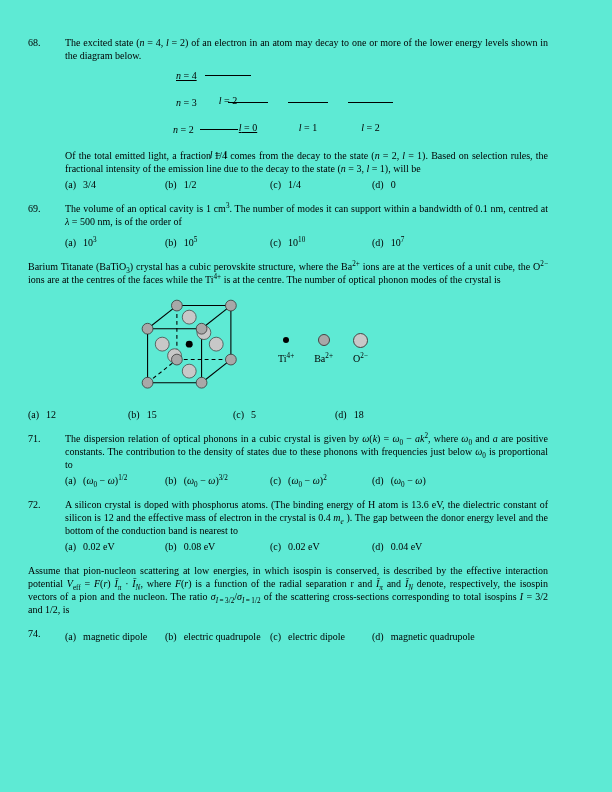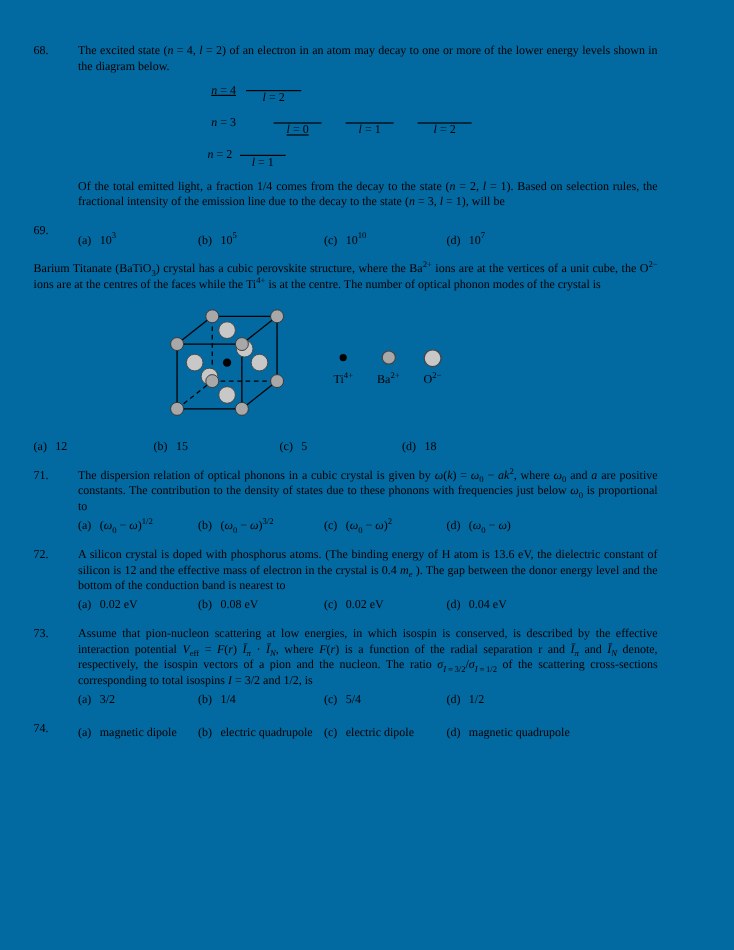--- a/index.html
+++ b/index.html
@@ -1,38 +1,38 @@
 <!DOCTYPE html>
 <html><head>
 <meta charset="utf-8">
 <style>
   * { margin:0; padding:0; box-sizing:border-box; }
   html,body { background:#fff; }
   .page {
     position:relative;
     width:612px; height:792px;
-    background:#0369a1;
+    background:#5eead4;
     padding:36px 64px 0 28px;
     font-family:"Liberation Serif", serif;
     font-size:10px;
     line-height:1.3;
     color:#000;
   }
   .question { display:flex; margin-bottom:11px; }
   .qnum { width:37px; flex:none; }
   .qbody { flex:1; min-width:0; }
   .qtext { text-align:justify; }
   sup, sub { font-size:0.72em; line-height:0; }
   .options { display:grid; grid-template-columns:100px 105px 102px 1fr; margin-top:3px; }
   .options.gap-top { margin-top:8px; }
   .optlab { margin-right:7px; }
   
   .elevels { position:relative; height:84px; margin-top:3px; }
   .nlab { position:absolute; white-space:nowrap; }
-  .level { position:absolute; border-top:1px solid #000; text-align:center; line-height:1.1; padding-top:0; white-space:nowrap; }
+  .level { position:absolute; border-top:1px solid #000; text-align:center; line-height:1.1; padding-top:19px; white-space:nowrap; }
   
   .figure { display:flex; align-items:center; gap:26px; margin:8px 0 6px 100px; }
   .legend { display:flex; gap:20px; align-items:flex-end;justify-content:center; }
   .leg-item { display:flex; flex-direction:column; align-items:center; gap:3px; }
   .leg-symwrap { height:17px; display:flex; align-items:center; justify-content:center; }
   .sym-ti { width:6px; height:6px; border-radius:50%; background:#000; }
   .sym-ba { width:12px; height:12px; border-radius:50%; background:#a8a8a8; border:1px solid #444; }
   .sym-o  { width:15px; height:15px; border-radius:50%; background:#c8c8c8; border:1px solid #444; }
 </style>
 </head>
@@ -48,26 +48,33 @@
         <span class="nlab" style="left:111px; top:4px;text-decoration:underline;"><i>n</i> = 4</span>
         <div class="level" style="left:140px; top:10px; width:46px;"><span><i>l</i> = 2</span></div>
         <span class="nlab" style="left:111px; top:31px;"><i>n</i> = 3</span>
         <div class="level" style="left:163px; top:37px; width:40px;text-decoration:underline;"><span><i>l</i> = 0</span></div>
         <div class="level" style="left:223px; top:37px; width:40px;"><span><i>l</i> = 1</span></div>
         <div class="level" style="left:283px; top:37px; width:45px;"><span><i>l</i> = 2</span></div>
         <span class="nlab" style="left:108px; top:58px;"><i>n</i> = 2</span>
         <div class="level" style="left:135px; top:64px; width:38px;"><span><i>l</i> = 1</span></div>
       </div>
       <p class="qtext">Of the total emitted light, a fraction 1/4 comes from the decay to the state (<i>n</i> = 2, <i>l</i> = 1). Based on selection rules, the fractional intensity of the emission line due to the decay to the state (<i>n</i> = 3, <i>l</i> = 1), will be</p>
+      <div class="options">
+        <span class="opt"><span class="optlab">(a)</span><span class="optval">3/4</span></span>
+        <span class="opt"><span class="optlab">(b)</span><span class="optval">1/2</span></span>
+        <span class="opt"><span class="optlab">(c)</span><span class="optval">1/4</span></span>
+        <span class="opt"><span class="optlab">(d)</span><span class="optval">0</span></span>
+      </div>
     </div>
   </div>
 
   <div class="question">
     <div class="qnum">69.</div>
     <div class="qbody">
+      <p class="qtext">The volume of an optical cavity is 1 cm<sup>3</sup>. The number of modes it can support within a bandwidth of 0.1 nm, centred at <i>λ</i> = 500 nm, is of the order of</p>
       <div class="options gap-top">
         <span class="opt"><span class="optlab">(a)</span><span class="optval">10<sup>3</sup></span></span>
         <span class="opt"><span class="optlab">(b)</span><span class="optval">10<sup>5</sup></span></span>
         <span class="opt"><span class="optlab">(c)</span><span class="optval">10<sup>10</sup></span></span>
         <span class="opt"><span class="optlab">(d)</span><span class="optval">10<sup>7</sup></span></span>
       </div>
     </div>
   </div>
 
   <div class="question">
@@ -161,29 +168,22 @@
       <div class="options">
         <span class="opt"><span class="optlab">(a)</span><span class="optval">0.02 eV</span></span>
         <span class="opt"><span class="optlab">(b)</span><span class="optval">0.08 eV</span></span>
         <span class="opt"><span class="optlab">(c)</span><span class="optval">0.02 eV</span></span>
         <span class="opt"><span class="optlab">(d)</span><span class="optval">0.04 eV</span></span>
       </div>
     </div>
   </div>
 
   <div class="question">
-    <div class="qnum">73.</div>
     <div class="qbody">
       <p class="qtext">Assume that pion-nucleon scattering at low energies, in which isospin is conserved, is described by the effective interaction potential <i>V</i><sub>eff</sub> = <i>F</i>(<i>r</i>) <i>Ī</i><sub><i>π</i></sub> · <i>Ī</i><sub><i>N</i></sub>, where <i>F</i>(<i>r</i>) is a function of the radial separation r and <i>Ī</i><sub><i>π</i></sub> and <i>Ī</i><sub><i>N</i></sub> denote, respectively, the isospin vectors of a pion and the nucleon. The ratio <i>σ</i><sub><i>I</i> = 3/2</sub>/<i>σ</i><sub><i>I</i> = 1/2</sub> of the scattering cross-sections corresponding to total isospins <i>I</i> = 3/2 and 1/2, is</p>
-      <div class="options">
-        <span class="opt"><span class="optlab">(a)</span><span class="optval">3/2</span></span>
-        <span class="opt"><span class="optlab">(b)</span><span class="optval">1/4</span></span>
-        <span class="opt"><span class="optlab">(c)</span><span class="optval">5/4</span></span>
-        <span class="opt"><span class="optlab">(d)</span><span class="optval">1/2</span></span>
-      </div>
     </div>
   </div>
 
   <div class="question">
     <div class="qnum">74.</div>
     <div class="qbody">
       <div class="options">
         <span class="opt"><span class="optlab">(a)</span><span class="optval">magnetic dipole</span></span>
         <span class="opt"><span class="optlab">(b)</span><span class="optval">electric quadrupole</span></span>
         <span class="opt"><span class="optlab">(c)</span><span class="optval">electric dipole</span></span>

